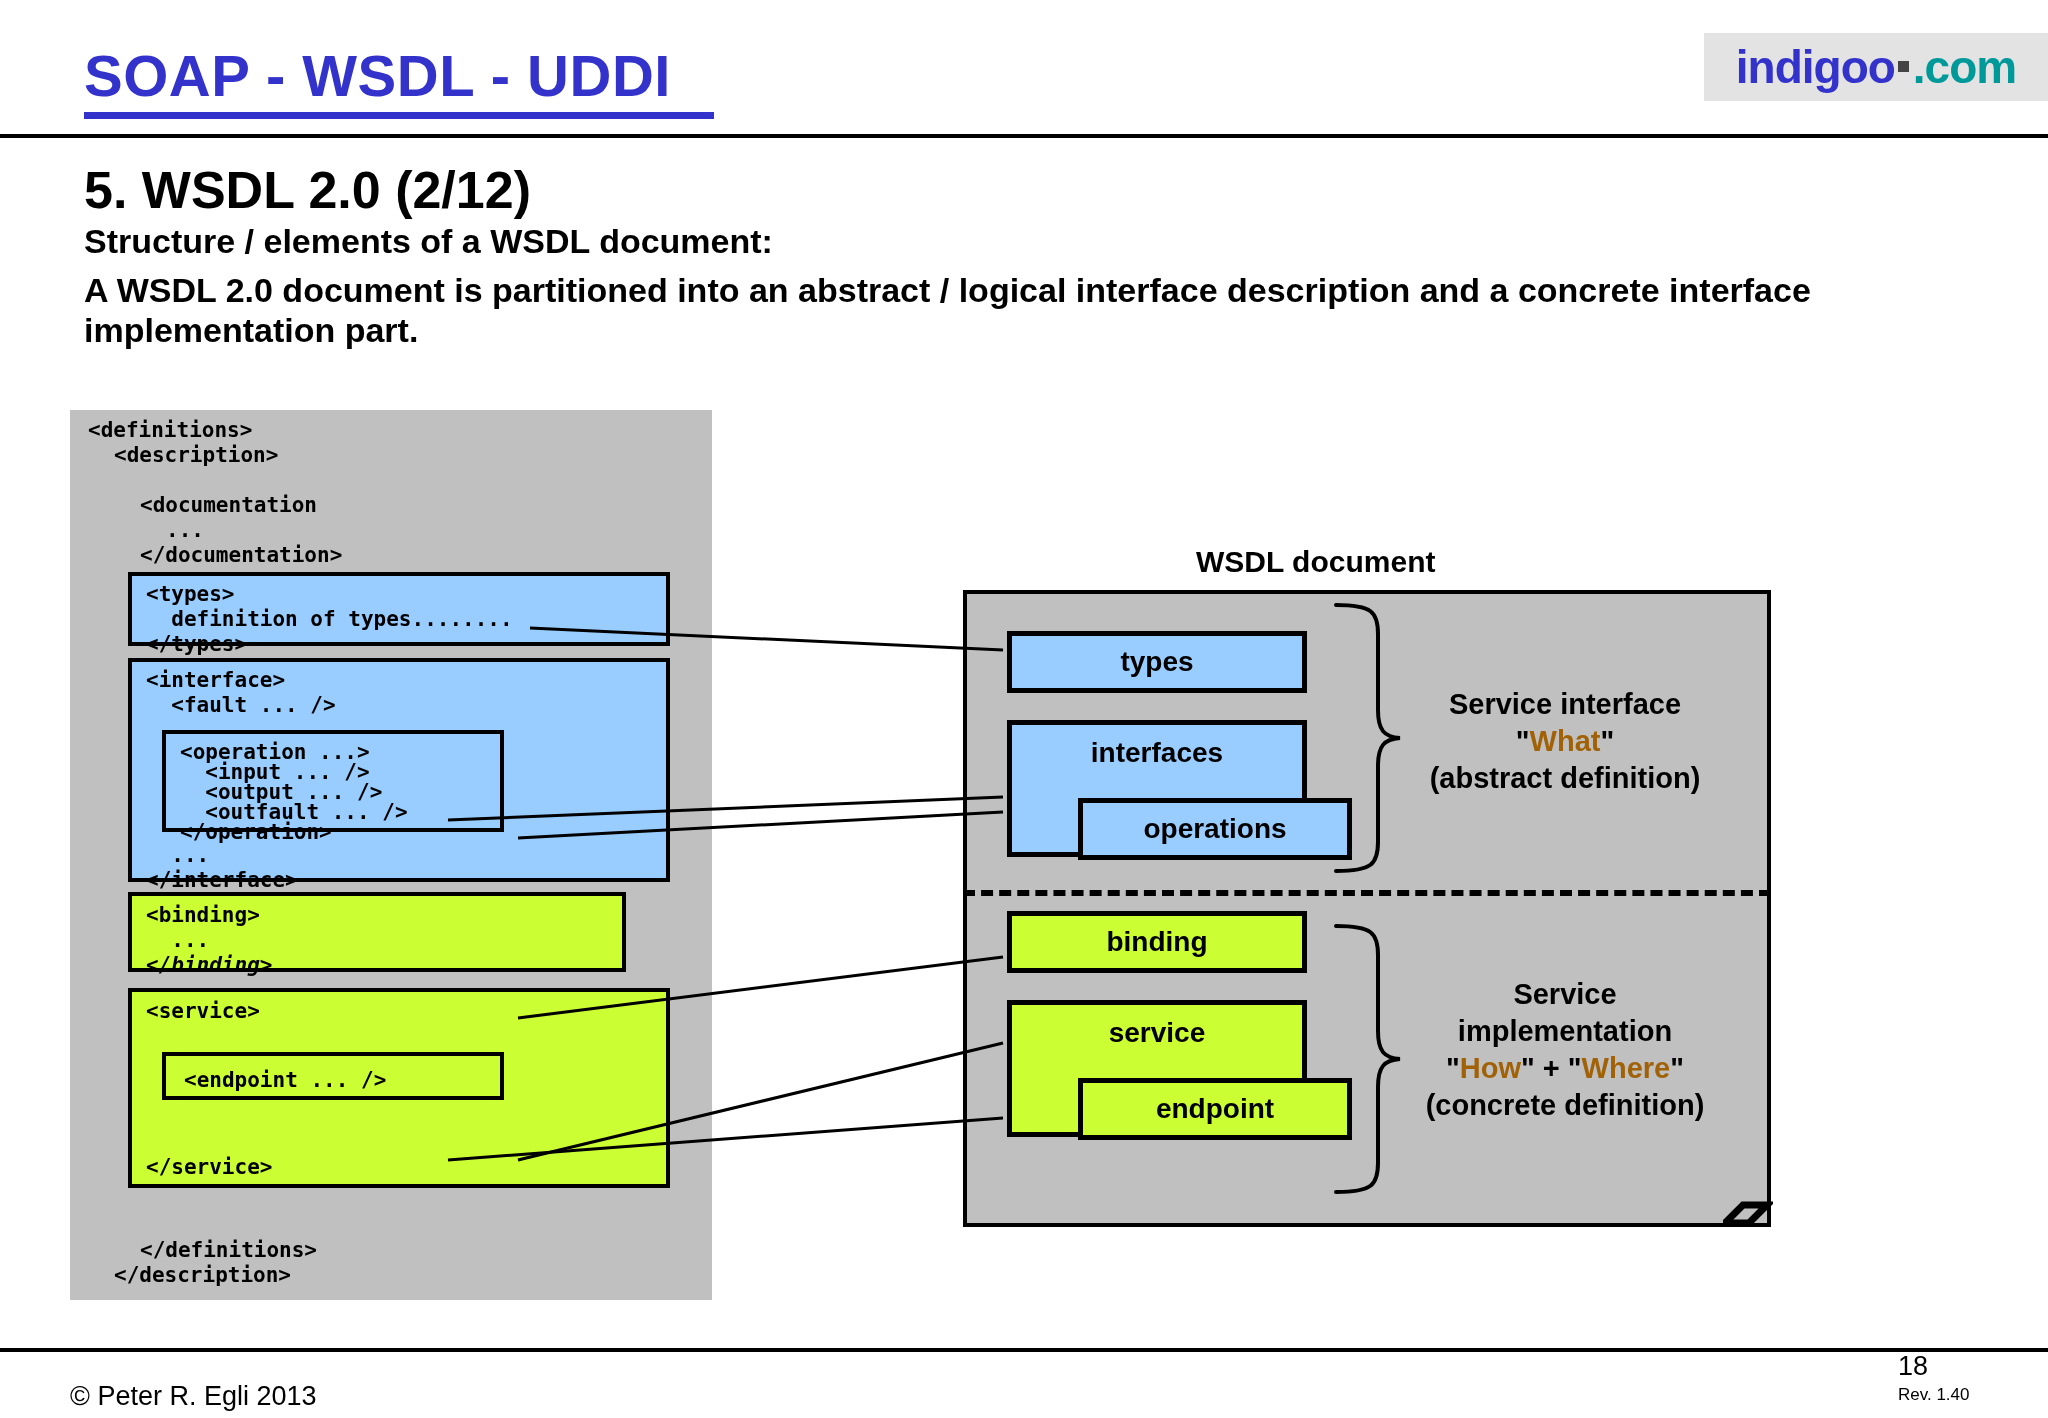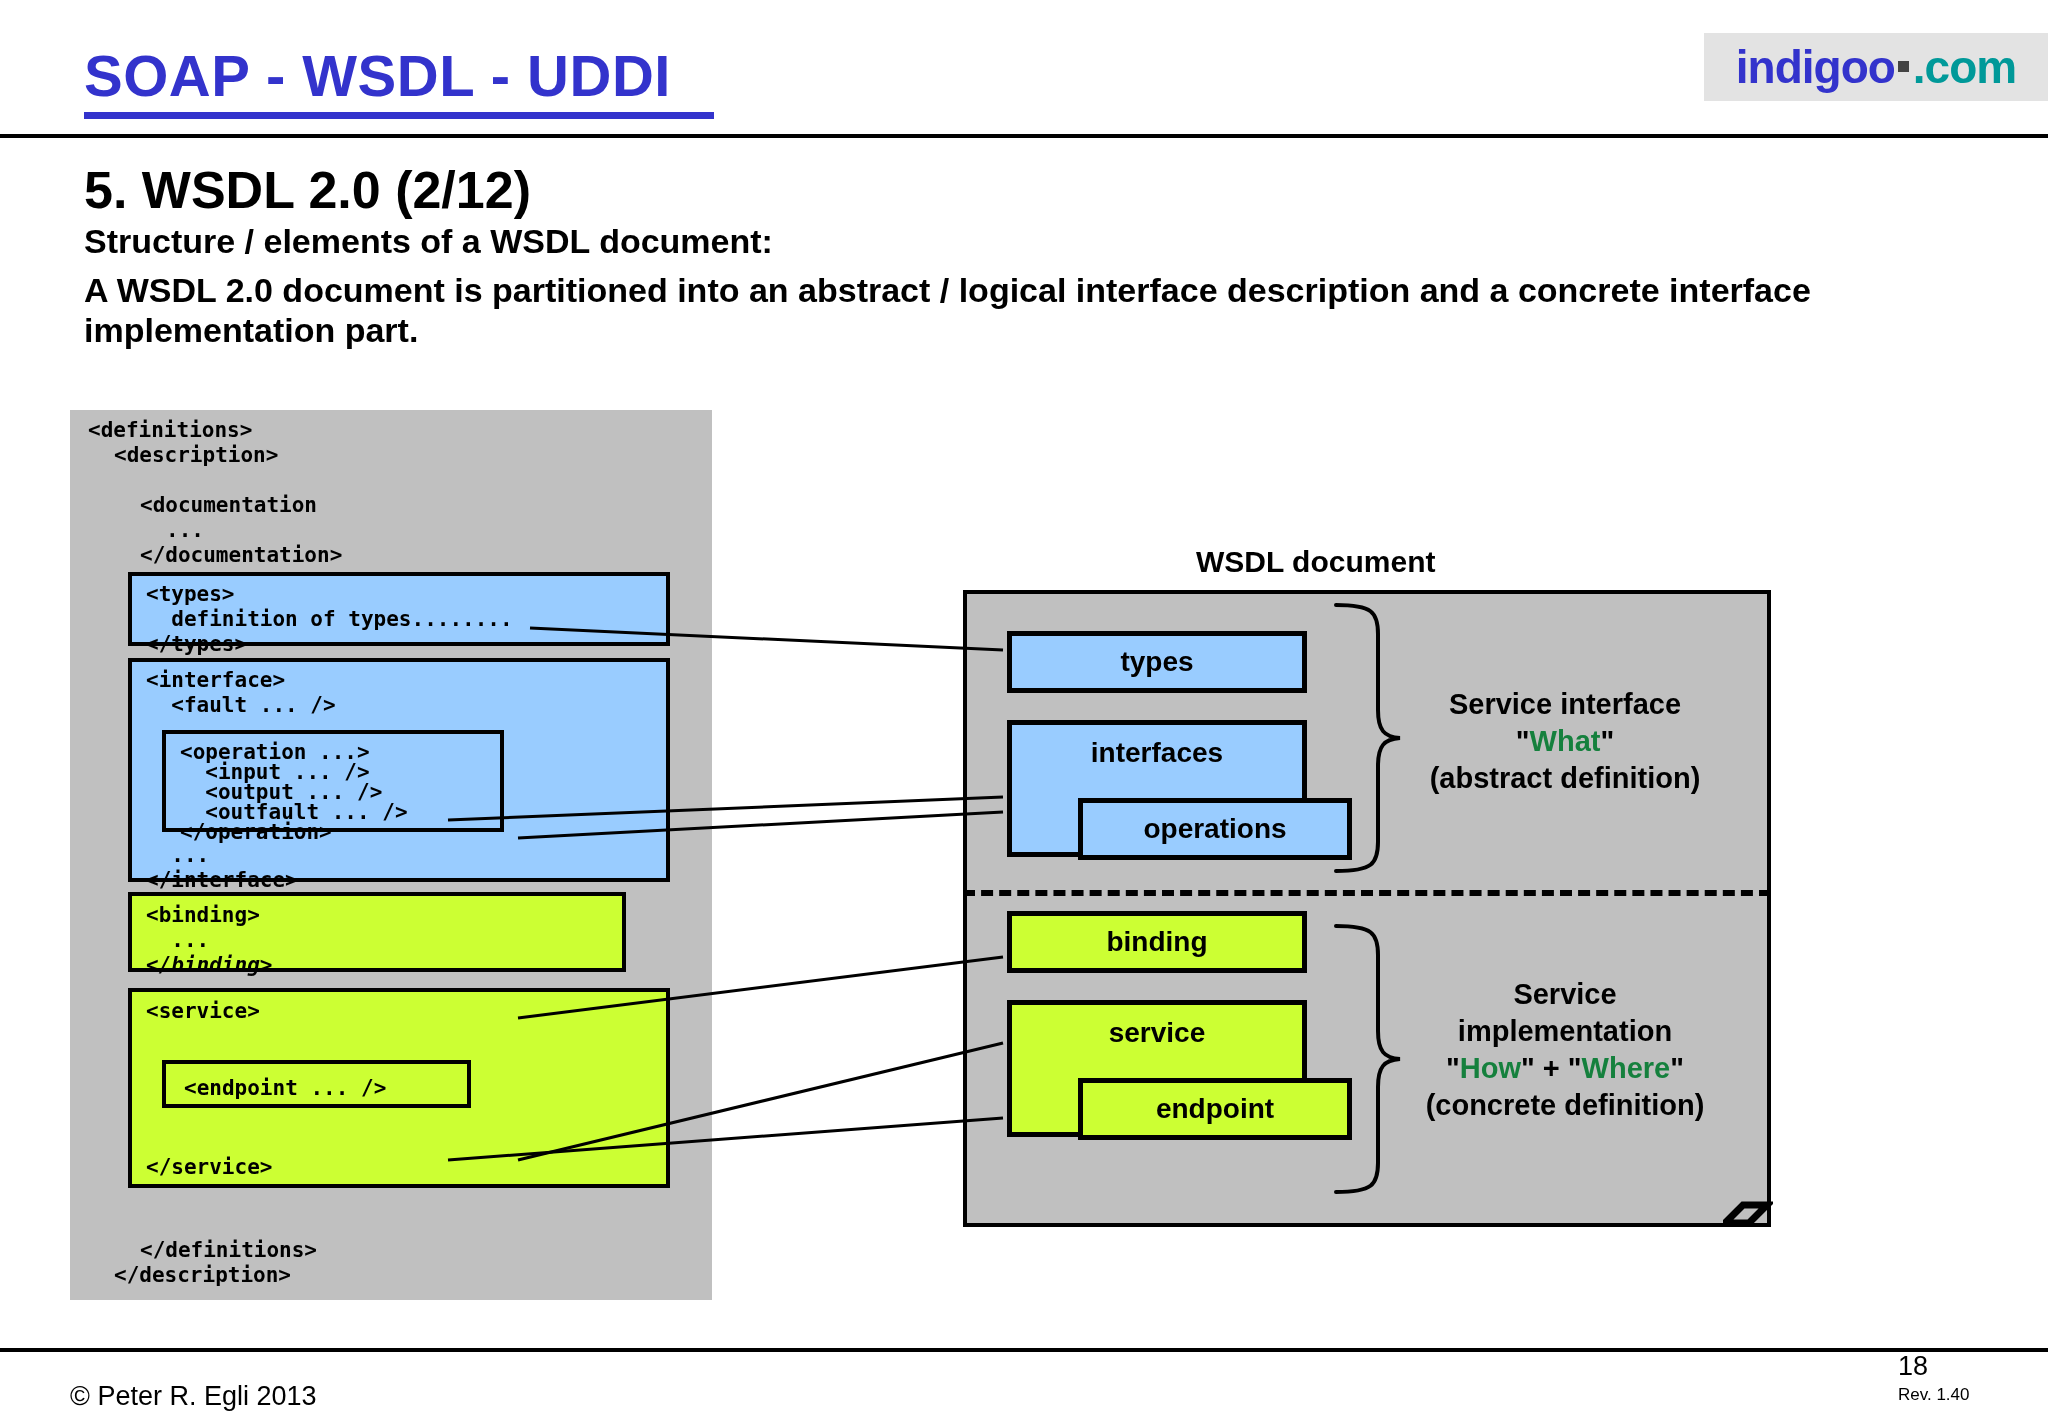--- a/index.html
+++ b/index.html
@@ -184,21 +184,21 @@
   }
 
   .side-label {
     position: absolute;
     text-align: center;
     font-size: 29px;
     font-weight: bold;
     line-height: 1.28;
     color: #000000;
   }
-  .accent-blue { color: #15803d; }
+  .accent-blue { color: #a16207; }
 
   
   #page-fold {
     position: absolute;
     left: 1723px;
     top: 1179px;
     width: 50px;
     height: 50px;
   }
 
@@ -287,21 +287,21 @@
       </div>
     </div>
     <div class="code-box box-green" style="left: 58px; top: 482px; width: 498px; height: 80px;">
       <div class="code-line" style="left: 14px; top: 7px;">&lt;binding&gt;</div>
       <div class="code-line" style="left: 14px; top: 32px;">  ...</div>
       <div class="code-line" style="left: 14px; top: 57px; font-style: italic;">&lt;/binding&gt;</div>
     </div>
     <div class="code-box box-green" style="left: 58px; top: 578px; width: 542px; height: 200px;">
       <div class="code-line" style="left: 14px; top: 7px;">&lt;service&gt;</div>
       <div class="code-line" style="left: 14px; top: 163px;">&lt;/service&gt;</div>
-      <div class="code-box-inner box-green" style="left: 30px; top: 68px; width: 309px; height: 48px;">
+      <div class="code-box-inner box-green" style="left: 30px; top: 60px; width: 342px; height: 48px;">
         <div class="code-line" style="left: 18px; top: 12px;">&lt;endpoint ... /&gt;</div>
       </div>
     </div>
   </div>
 
 <div id="wsdl-doc-label">WSDL document</div>
 <div id="wsdl-doc">
     <div class="doc-box box-blue centered" style="left: 40px; top: 37px; width: 300px; height: 62px;">
       <span>types</span>
     </div>

